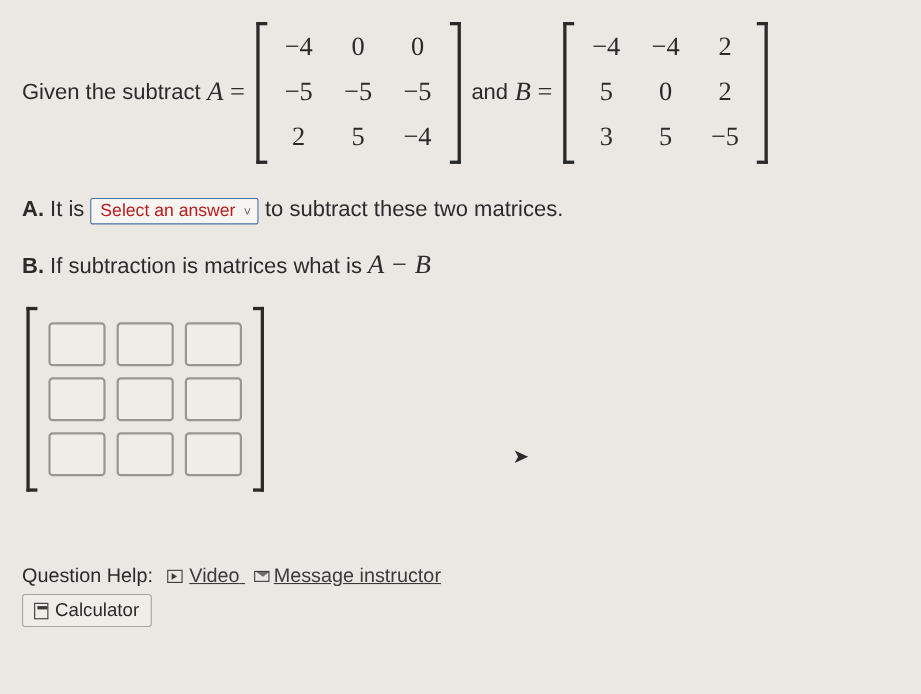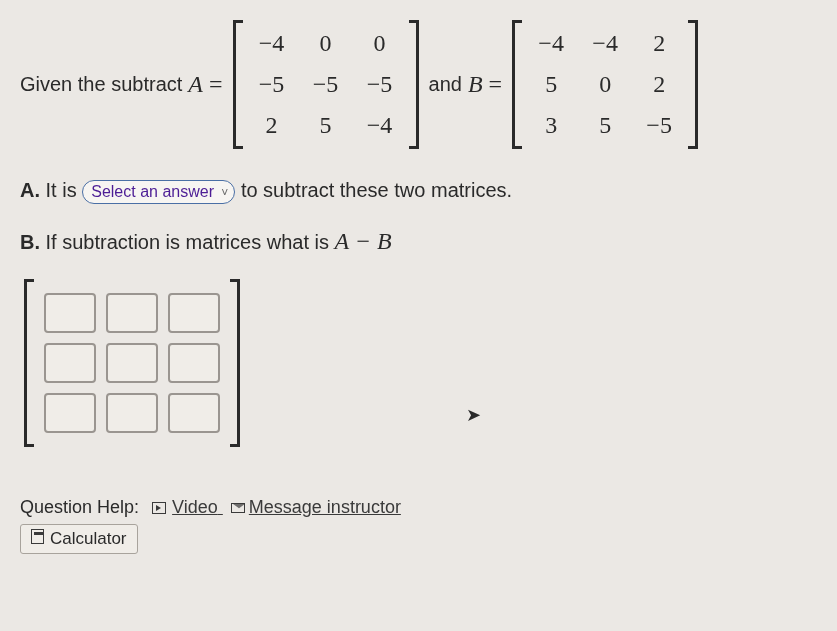--- a/index.html
+++ b/index.html
@@ -57,51 +57,51 @@
     }
     .ital { font-style: italic; font-family: 'Times New Roman', serif; }
     .serif { font-family: 'Times New Roman', serif; font-size: 24px; }
     .part { margin-bottom: 24px; }
     .select-box {
       display: inline-block;
       border: 1px solid #4a6fa5;
       background: #f7f5f2;
       padding: 2px 6px 2px 8px;
       font-size: 16px;
-      color: #4c1d95;
-      border-radius: 12px;
+      color: #b91c1c;
+      border-radius: 2px;
     }
     .select-box::after {
       content: " ˅";
       font-size: 12px;
       color: #6a6a6a;
       margin-left: 4px;
     }
     .matrix-input-box {
       width: 52px;
       height: 40px;
       border: 2px solid #9a9590;
       background: #f0ede8;
       border-radius: 4px;
       text-align: center;
       font-size: 18px;
     }
     .help-row {
-      margin-top: 30px;
+      margin-top: 46px;
       font-size: 18px;
     }
     .help-link {
       text-decoration: underline;
       color: #3a3a3a;
       margin-left: 8px;
       cursor: pointer;
     }
     .calc-btn {
       display: inline-flex;
-      align-items: flex-start;
+      align-items: center;
       border: 1px solid #a8a39c;
       background: #f0ede8;
       padding: 4px 10px;
       font-size: 17px;
       margin-top: 6px;
       border-radius: 3px;
       cursor: pointer;
     }
     .icon-box {
       display: inline-block;

